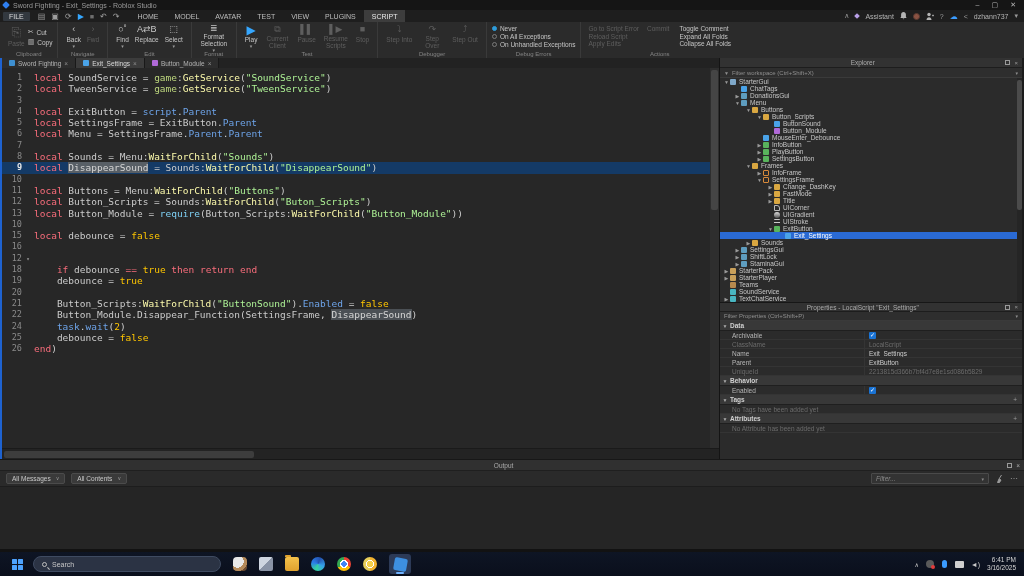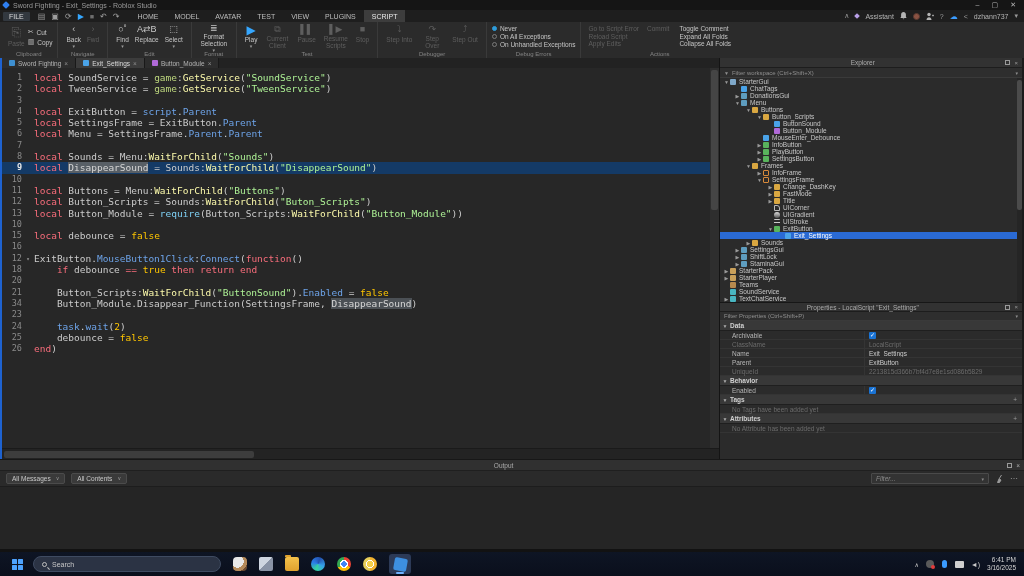--- a/index.html
+++ b/index.html
@@ -389,26 +389,26 @@
             <div class="cline"><span class="lnum">7</span><span class="lfold"></span><span class="lcode"></span></div>
             <div class="cline"><span class="lnum">8</span><span class="lfold"></span><span class="lcode"><span class="tk-kw">local</span><span class="tk-pl"> Sounds = Menu:</span><span class="tk-fn">WaitForChild</span><span class="tk-pl">(</span><span class="tk-str">"Sounds"</span><span class="tk-pl">)</span></span></div>
             <div class="cline hl"><span class="lnum">9</span><span class="lfold"></span><span class="lcode"><span class="tk-kw">local</span><span class="tk-pl"> </span><span class="tk-selword">DisappearSound</span><span class="tk-pl"> = Sounds:</span><span class="tk-fn">WaitForChild</span><span class="tk-pl">(</span><span class="tk-str">"DisappearSound"</span><span class="tk-pl">)</span></span></div>
             <div class="cline"><span class="lnum">10</span><span class="lfold"></span><span class="lcode"></span></div>
             <div class="cline"><span class="lnum">11</span><span class="lfold"></span><span class="lcode"><span class="tk-kw">local</span><span class="tk-pl"> Buttons = Menu:</span><span class="tk-fn">WaitForChild</span><span class="tk-pl">(</span><span class="tk-str">"Buttons"</span><span class="tk-pl">)</span></span></div>
             <div class="cline"><span class="lnum">12</span><span class="lfold"></span><span class="lcode"><span class="tk-kw">local</span><span class="tk-pl"> Button_Scripts = Sounds:</span><span class="tk-fn">WaitForChild</span><span class="tk-pl">(</span><span class="tk-str">"Buton_Scripts"</span><span class="tk-pl">)</span></span></div>
             <div class="cline"><span class="lnum">13</span><span class="lfold"></span><span class="lcode"><span class="tk-kw">local</span><span class="tk-pl"> Button_Module = </span><span class="tk-cyn">require</span><span class="tk-pl">(Button_Scripts:</span><span class="tk-fn">WaitForChild</span><span class="tk-pl">(</span><span class="tk-str">"Button_Module"</span><span class="tk-pl">))</span></span></div>
             <div class="cline"><span class="lnum">10</span><span class="lfold"></span><span class="lcode"></span></div>
             <div class="cline"><span class="lnum">15</span><span class="lfold"></span><span class="lcode"><span class="tk-kw">local</span><span class="tk-pl"> debounce = </span><span class="tk-num">false</span></span></div>
             <div class="cline"><span class="lnum">16</span><span class="lfold"></span><span class="lcode"></span></div>
-            <div class="cline"><span class="lnum">12</span><span class="lfold">▾</span><span class="lcode"><span class="tk-pl">ExitButton.</span><span class="tk-blu">MouseButton1Click</span><span class="tk-pl">:</span><span class="tk-blu">Connect</span><span class="tk-pl">(</span><span class="tk-kw">function</span><span class="tk-pl">()</span></span></div>
+            <div class="cline"><span class="lnum">12</span><span class="lfold">▾</span></div>
             <div class="cline"><span class="lnum">18</span><span class="lfold"></span><span class="lcode"><span class="tk-pl">    </span><span class="tk-kw">if</span><span class="tk-pl"> debounce </span><span class="tk-kw">==</span><span class="tk-pl"> </span><span class="tk-num">true</span><span class="tk-pl"> </span><span class="tk-kw">then</span><span class="tk-pl"> </span><span class="tk-kw">return</span><span class="tk-pl"> </span><span class="tk-kw">end</span></span></div>
+            <div class="cline"><span class="lnum">19</span><span class="lfold"></span><span class="lcode"><span class="tk-pl">    debounce = </span><span class="tk-num">true</span></span></div>
             <div class="cline"><span class="lnum">20</span><span class="lfold"></span><span class="lcode"></span></div>
             <div class="cline"><span class="lnum">21</span><span class="lfold"></span><span class="lcode"><span class="tk-pl">    Button_Scripts:</span><span class="tk-fn">WaitForChild</span><span class="tk-pl">(</span><span class="tk-str">"ButtonSound"</span><span class="tk-pl">).</span><span class="tk-blu">Enabled</span><span class="tk-pl"> = </span><span class="tk-num">false</span></span></div>
-            <div class="cline"><span class="lnum">34</span><span class="lfold"></span><span class="lcode"><span class="tk-pl">    Button_Module.Disappear_Function(SettingsFrame, </span><span class="tk-selword2">DisappearSound</span><span class="tk-pl">)</span></span></div>
-            <div class="cline"><span class="lnum">23</span><span class="lfold"></span><span class="lcode"></span></div>
+            <div class="cline"><span class="lnum">22</span><span class="lfold"></span><span class="lcode"><span class="tk-pl">    Button_Module.Disappear_Function(SettingsFrame, </span><span class="tk-selword2">DisappearSound</span><span class="tk-pl">)</span></span></div>
             <div class="cline"><span class="lnum">24</span><span class="lfold"></span><span class="lcode"><span class="tk-pl">    </span><span class="tk-blu">task</span><span class="tk-pl">.</span><span class="tk-blu">wait</span><span class="tk-pl">(</span><span class="tk-num">2</span><span class="tk-pl">)</span></span></div>
             <div class="cline"><span class="lnum">25</span><span class="lfold"></span><span class="lcode"><span class="tk-pl">    debounce = </span><span class="tk-num">false</span></span></div>
             <div class="cline"><span class="lnum">26</span><span class="lfold"></span><span class="lcode"><span class="tk-kw">end</span><span class="tk-pl">)</span></span></div>
           </div>
         <div class="vscroll">
             <div class="vthumb"></div>
           </div>
       </div>
       <div class="hscroll">
           <div class="hthumb"></div>

